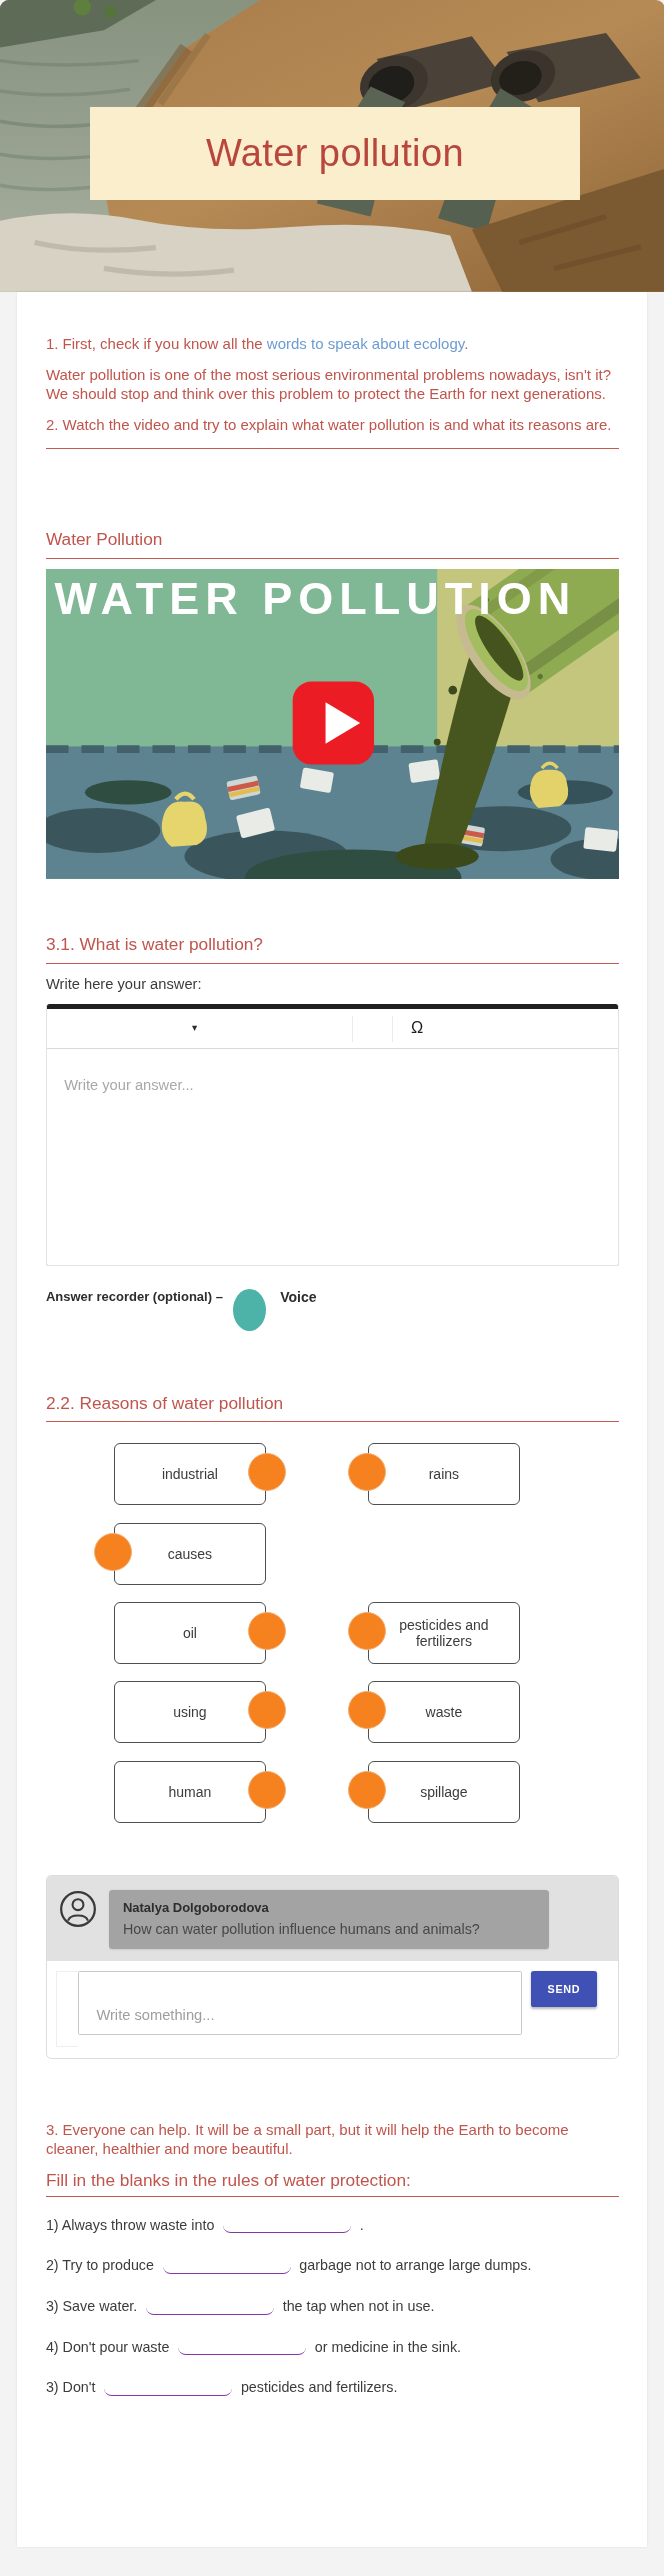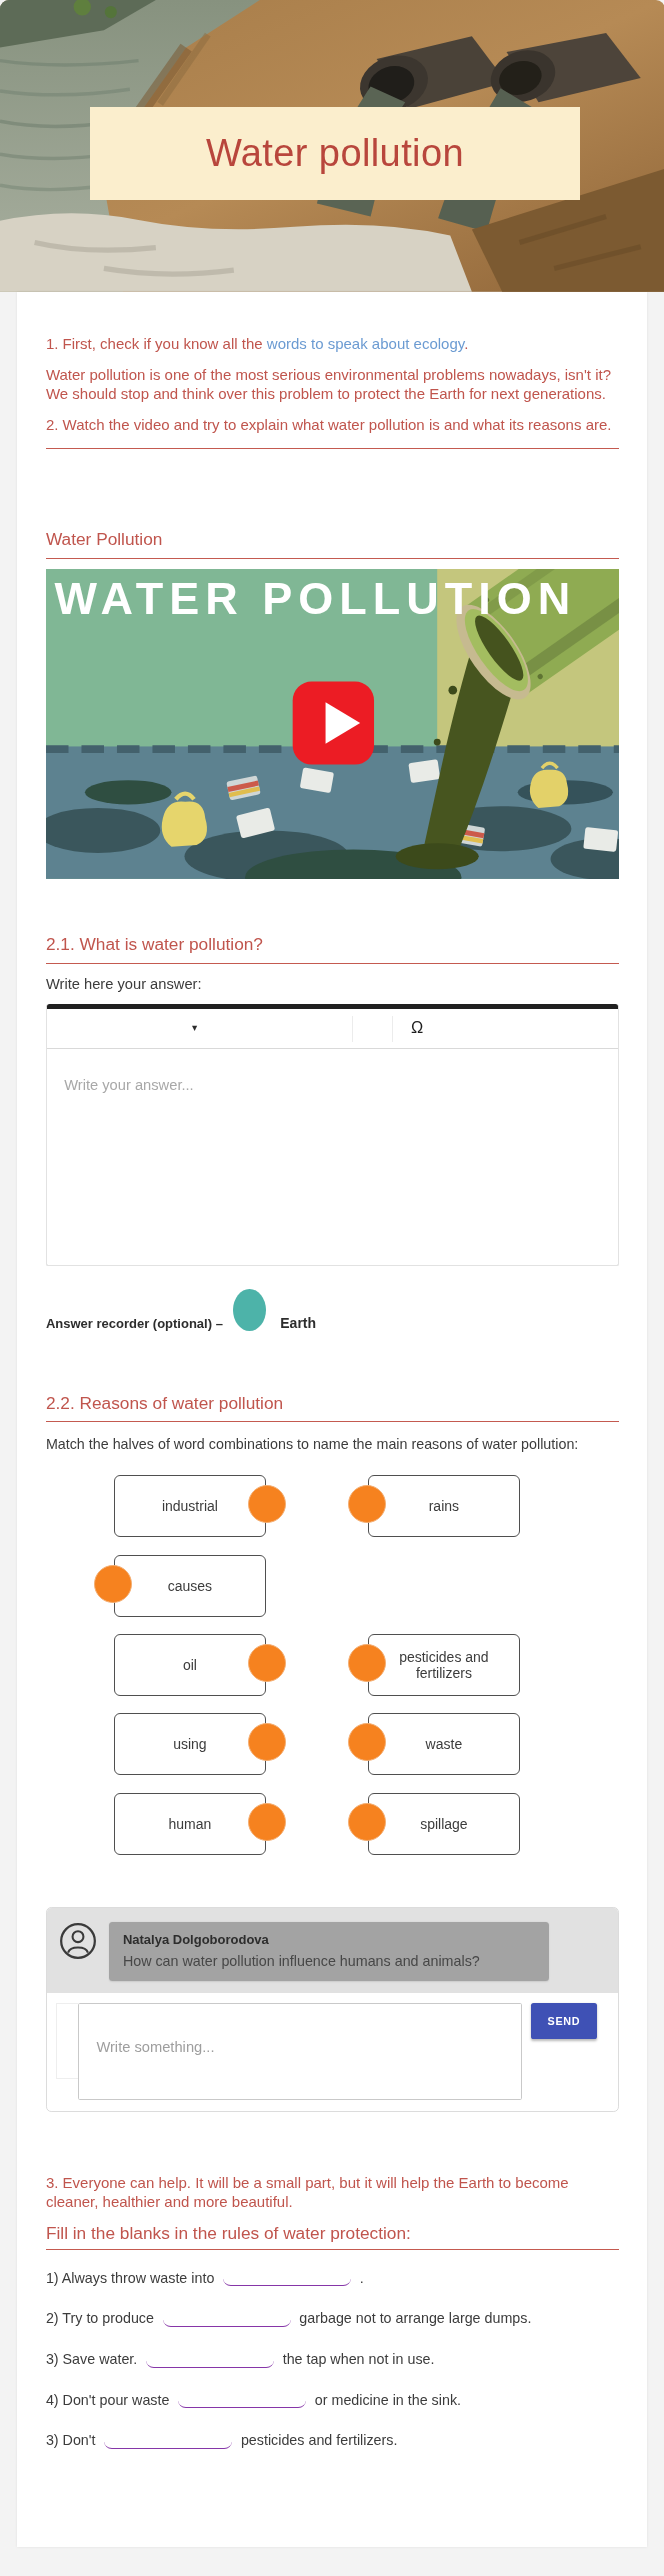--- a/index.html
+++ b/index.html
@@ -33,21 +33,21 @@
   .prompt { color:#3c3c3c; font-size:14.7px; margin:12px 0 0; }
   .editor { margin-top:12px; border:0.9px solid #e2e2e2; border-top:none; border-radius:2.6px; }
   .editor-topbar { height:5.2px; background:#202020; border-radius:2.6px 2.6px 0 0; }
   .editor-toolbar { position:relative; height:40px; background:#fff; border-bottom:0.9px solid #d9d9d9; }
   .tb-caret { position:absolute; left:145px; top:12px; font-size:10.4px; color:#2c2c2c; }
   .tb-sep { position:absolute; top:7px; width:0.9px; height:26px; background:#ececec; }
   .tb-sep.s1 { left:305px; } .tb-sep.s2 { left:345px; }
   .tb-omega { position:absolute; left:364px; top:8.7px; font-size:16.4px; color:#1e1e1e; }
   .editor-body { height:216px; padding:28px 17.3px; color:#a8a8a8; font-size:14.7px; }
 
-  .recorder { display:flex; align-items:flex-end; margin-top:22.5px; }
+  .recorder { display:flex; align-items:flex-start; margin-top:22.5px; }
   .recorder-label { font-weight:bold; font-size:13px; color:#2d2d2d; }
   .voice-dot { width:33px; height:42px; border-radius:50%; background:#4db3a9; margin:0 14px 0 10.4px; }
   .voice-label { font-weight:bold; font-size:14px; color:#2d2d2d; }
 
   .sec-q22 { margin-top:62px; }
   .instruction { color:#3c3c3c; font-size:14.3px; line-height:20px; margin:12px 0 0; }
   .match-grid { margin:21px 0 0 68px; }
   .match-row { display:flex; gap:102px; margin-bottom:17.3px; }
   .match-box { position:relative; width:152px; height:62px; background:#fff; border:0.9px solid #4f4f4f;
                border-radius:6px; display:flex; align-items:center; justify-content:center;
@@ -58,21 +58,21 @@
   .match-box.r .match-dot { left:-21px; }
 
   .discussion { margin-top:52px; border:0.9px solid #dcdcdc; border-radius:5.2px; overflow:hidden; background:#fff; }
   .disc-top { background:#e1e1e1; padding:14px 12px 12px; display:flex; gap:12px; }
   .avatar { width:38px; height:38px; flex:0 0 38px; }
   .bubble { background:#a3a3a3; border-radius:3.5px; padding:10.4px 14px 12px; width:440px; box-shadow:0 0.9px 1.7px rgba(0,0,0,.10); }
   .bubble-name { font-weight:bold; font-size:13px; color:#2d2d2d; margin-bottom:6px; }
   .bubble-q { font-size:14.3px; color:#474747; }
   .disc-footer { display:flex; padding:10.4px 21px 10.4px 8.7px; align-items:flex-start; }
   .attach-strip { width:22.5px; height:76px; border:0.9px solid #eeeeee; border-right:none; }
-  .comment-input { flex:1; height:97px; border:0.9px solid #c9c9c9; border-radius:1.7px;
+  .comment-input { flex:1; height:64px; border:0.9px solid #c9c9c9; border-radius:1.7px;
                    padding:35px 17.3px 0; color:#9e9e9e; font-size:14.7px; }
   .send-btn { margin-left:8.7px; height:36px; padding:0 16.4px; background:#3f51b5; color:#fff;
               font-weight:bold; font-size:10.8px; letter-spacing:0.7px; border:none; border-radius:2.6px;
               box-shadow:0 1.7px 2.6px rgba(0,0,0,.28); font-family:Liberation Sans, sans-serif; }
 
   .sec-q3 { margin-top:61px; }
   .fill-row { margin-top:14.7px; font-size:14.3px; color:#3c3c3c; line-height:26px; }
   .blank { display:inline-block; width:128px; height:21px; border-bottom:1.7px solid #8636a8;
            border-radius:0 0 7.8px 7.8px; margin:0 8.7px -3.5px; }
 </style>
@@ -186,44 +186,43 @@
           <g>
             <rect x="285" y="130" width="94" height="96" rx="22" fill="#ec1c24"></rect>
             <path d="M323 154 L323 202 L363 178 Z" fill="#ffffff"></path>
           </g>
         </svg>
         <div class="video-title">WATER POLLUTION</div>
       </div>
     </div>
 
     <div class="sec-q21">
-      <div class="h-red">2.1. What is water pollution?</div>
+      <div class="h-red">3.1. What is water pollution?</div>
       <hr class="rule">
       <p class="prompt">Write here your answer:</p>
       <div class="editor">
         <div class="editor-topbar"></div>
         <div class="editor-toolbar">
           <span class="tb-caret">▾</span>
           <span class="tb-sep s1"></span>
           <span class="tb-sep s2"></span>
           <span class="tb-omega">Ω</span>
         </div>
         <div class="editor-body">Write your answer...</div>
       </div>
       <div class="recorder">
         <span class="recorder-label">Answer recorder (optional) –</span>
         <span class="voice-dot"></span>
-        <span class="voice-label">Earth</span>
+        <span class="voice-label">Voice</span>
       </div>
     </div>
 
     <div class="sec-q22">
       <div class="h-red">2.2. Reasons of water pollution</div>
       <hr class="rule">
-      <p class="instruction">Match the halves of word combinations to name the main reasons of water pollution:</p>
       <div class="match-grid">
         <div class="match-row">
           <div class="match-box l">
               <span>industrial</span>
               <span class="match-dot"></span>
             </div>
           <div class="match-box r">
               <span>rains</span>
               <span class="match-dot"></span>
             </div>

